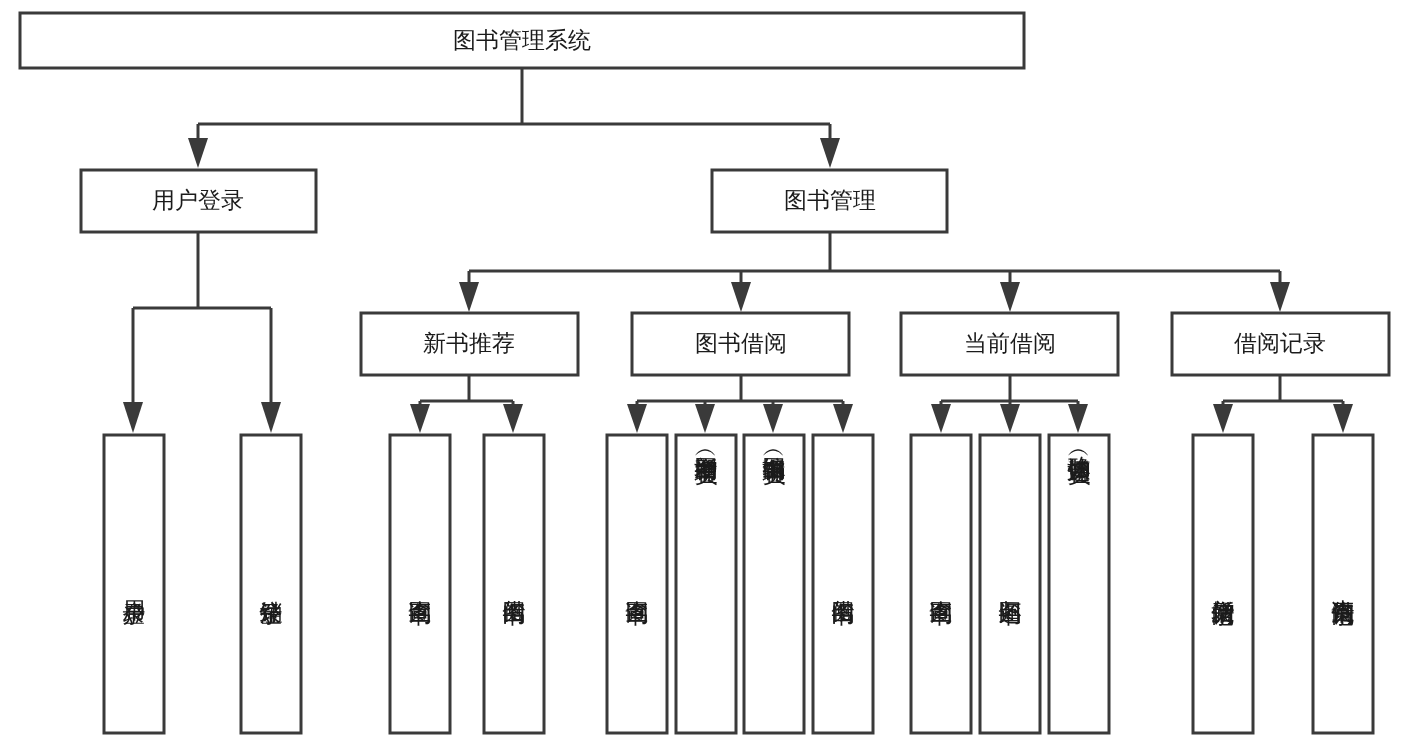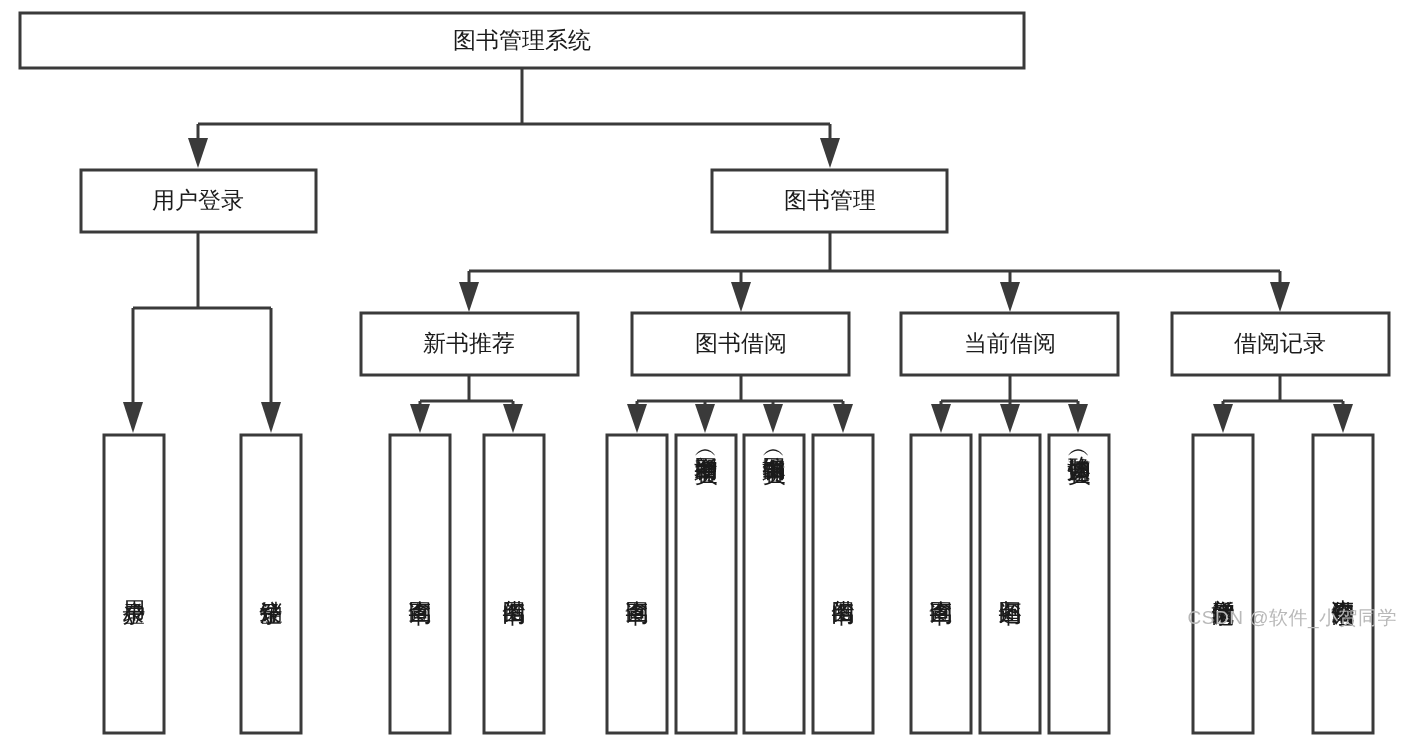--- a/index.html
+++ b/index.html
@@ -229,15 +229,14 @@
   <div class="vertical-label-wrap" style="left:1049px; top:438px; width:60px; height:292px; align-items:flex-start;">
     <span>确认归还（管理员）</span>
   </div>
   <div class="vertical-label-wrap" style="left:1193px; top:435px; width:60px; height:298px;">
     <span>新增借阅记录</span>
   </div>
   <div class="vertical-label-wrap" style="left:1313px; top:435px; width:60px; height:298px;">
     <span>查询借阅记录</span>
   </div>
 
-  <div id="watermark">CSDN @软件_小贺同学</div>
 
 </div>
 
 </body></html>

